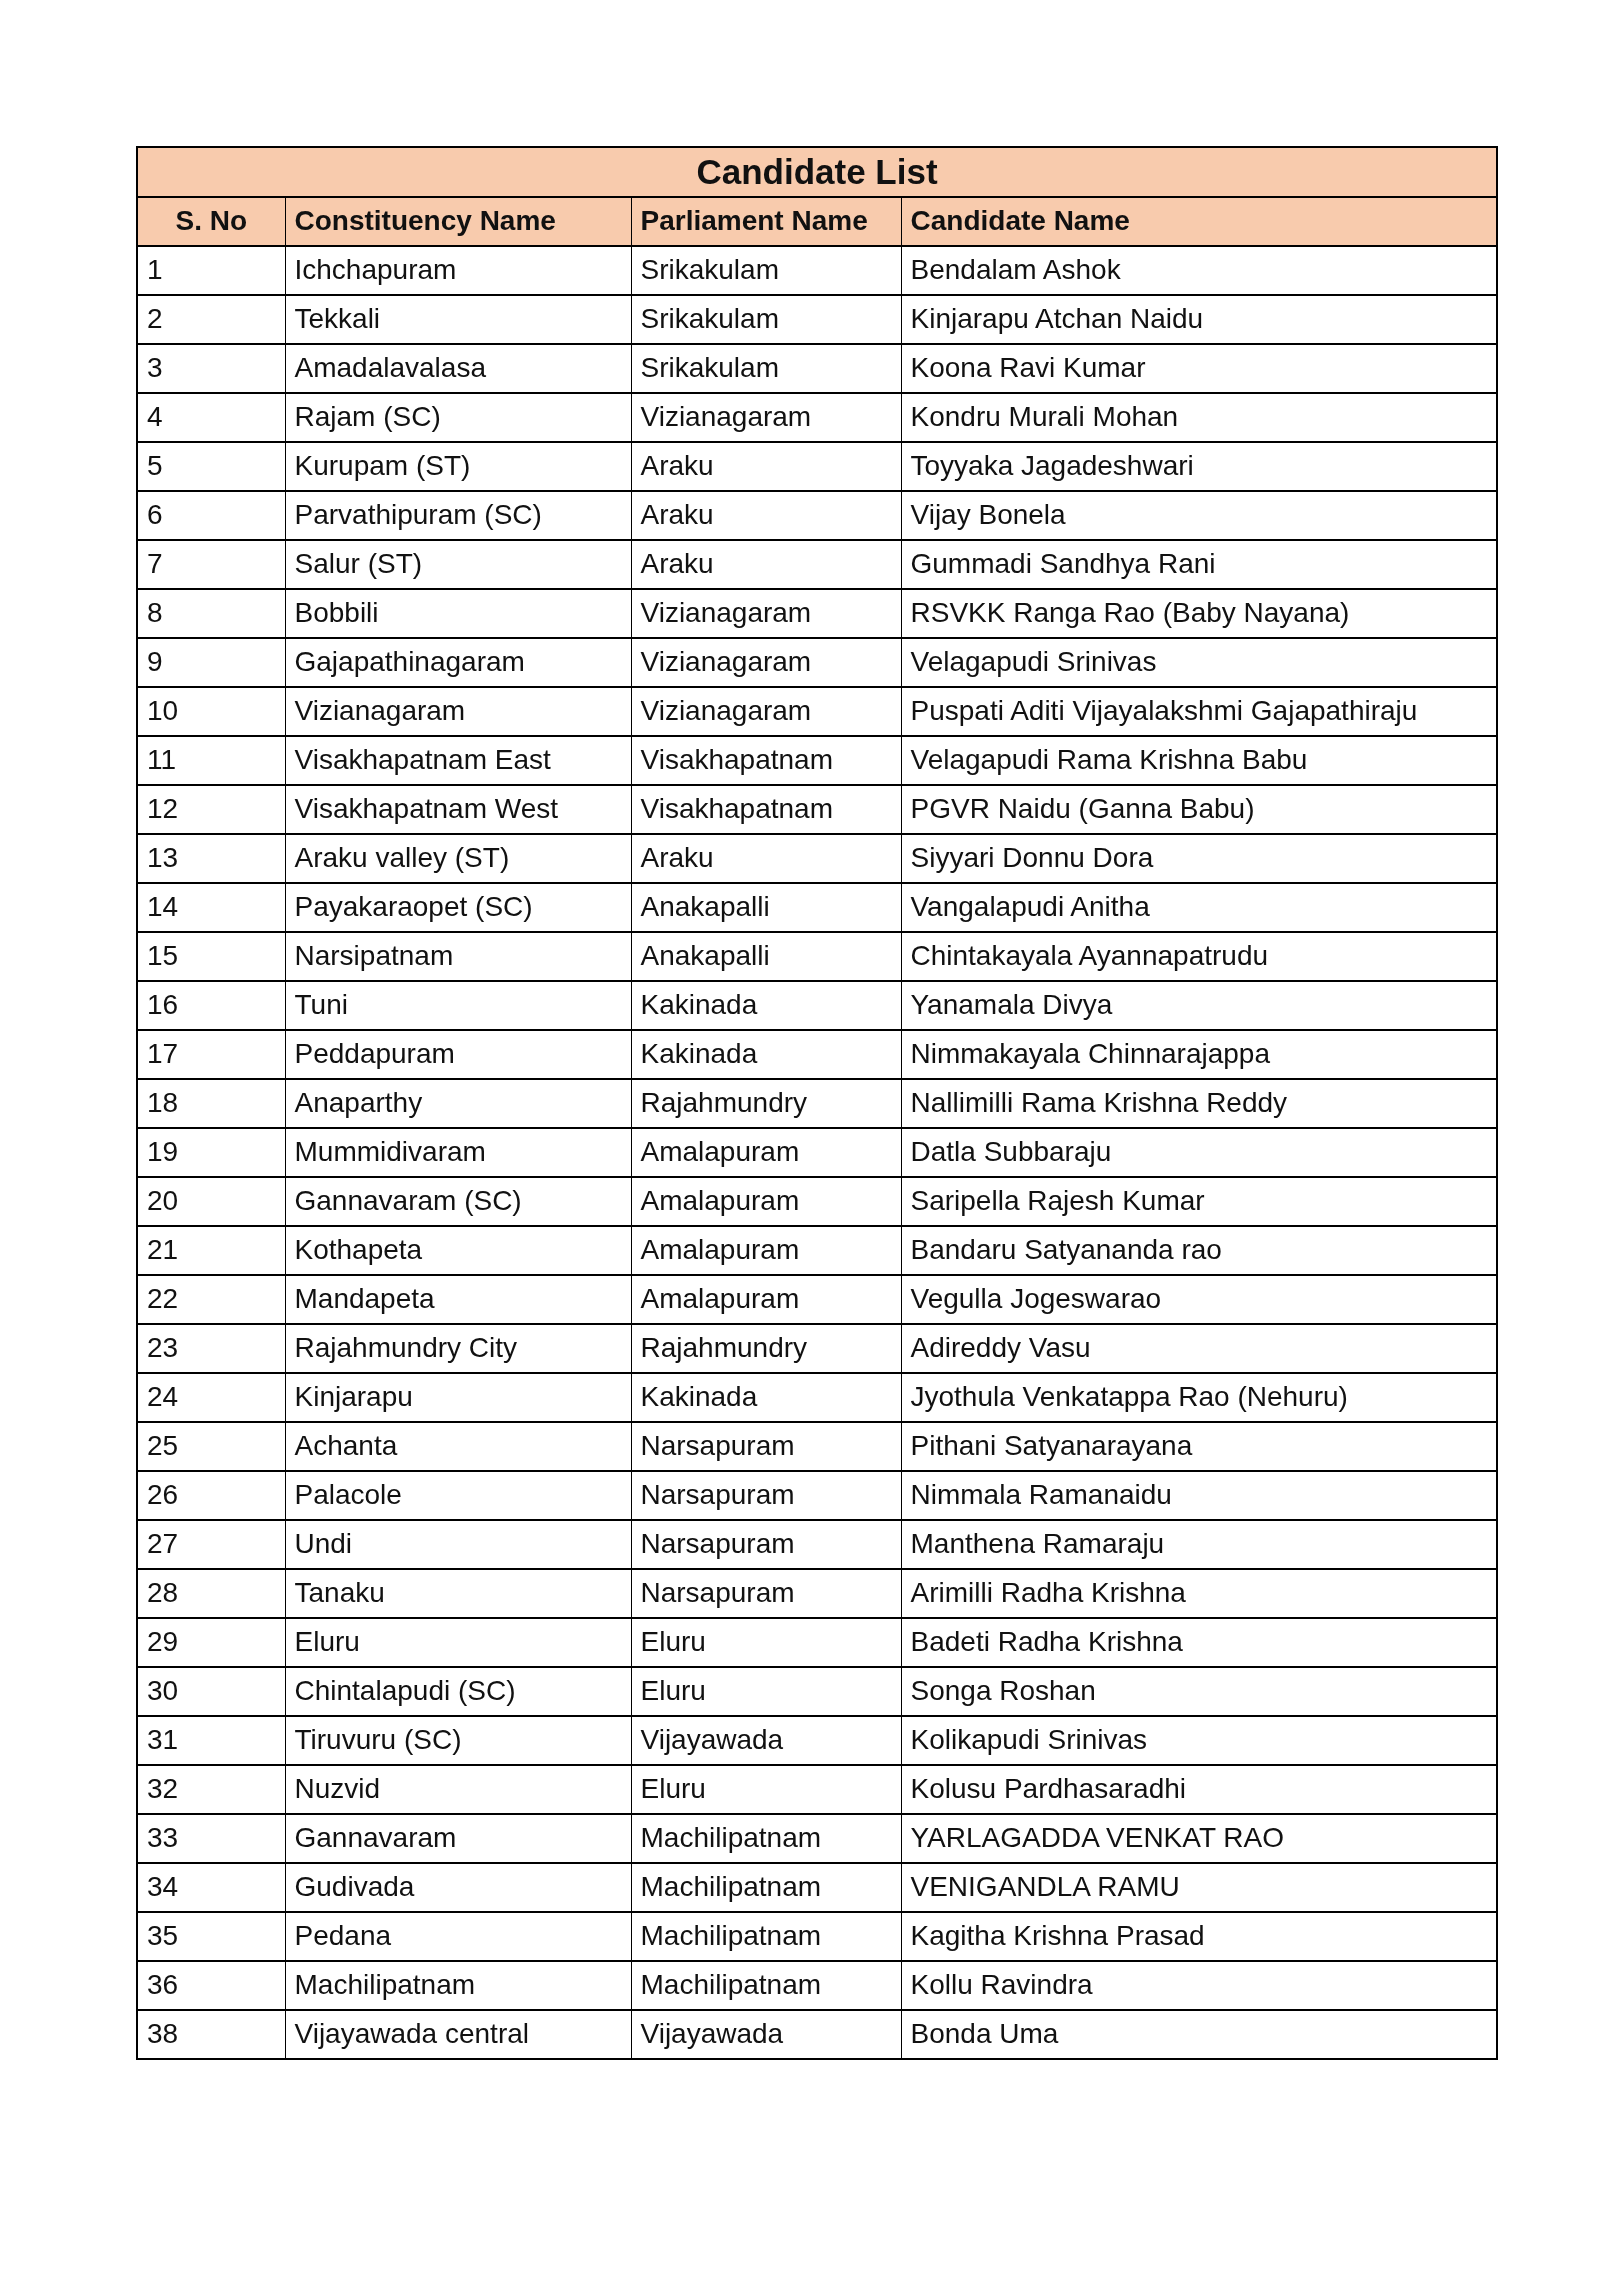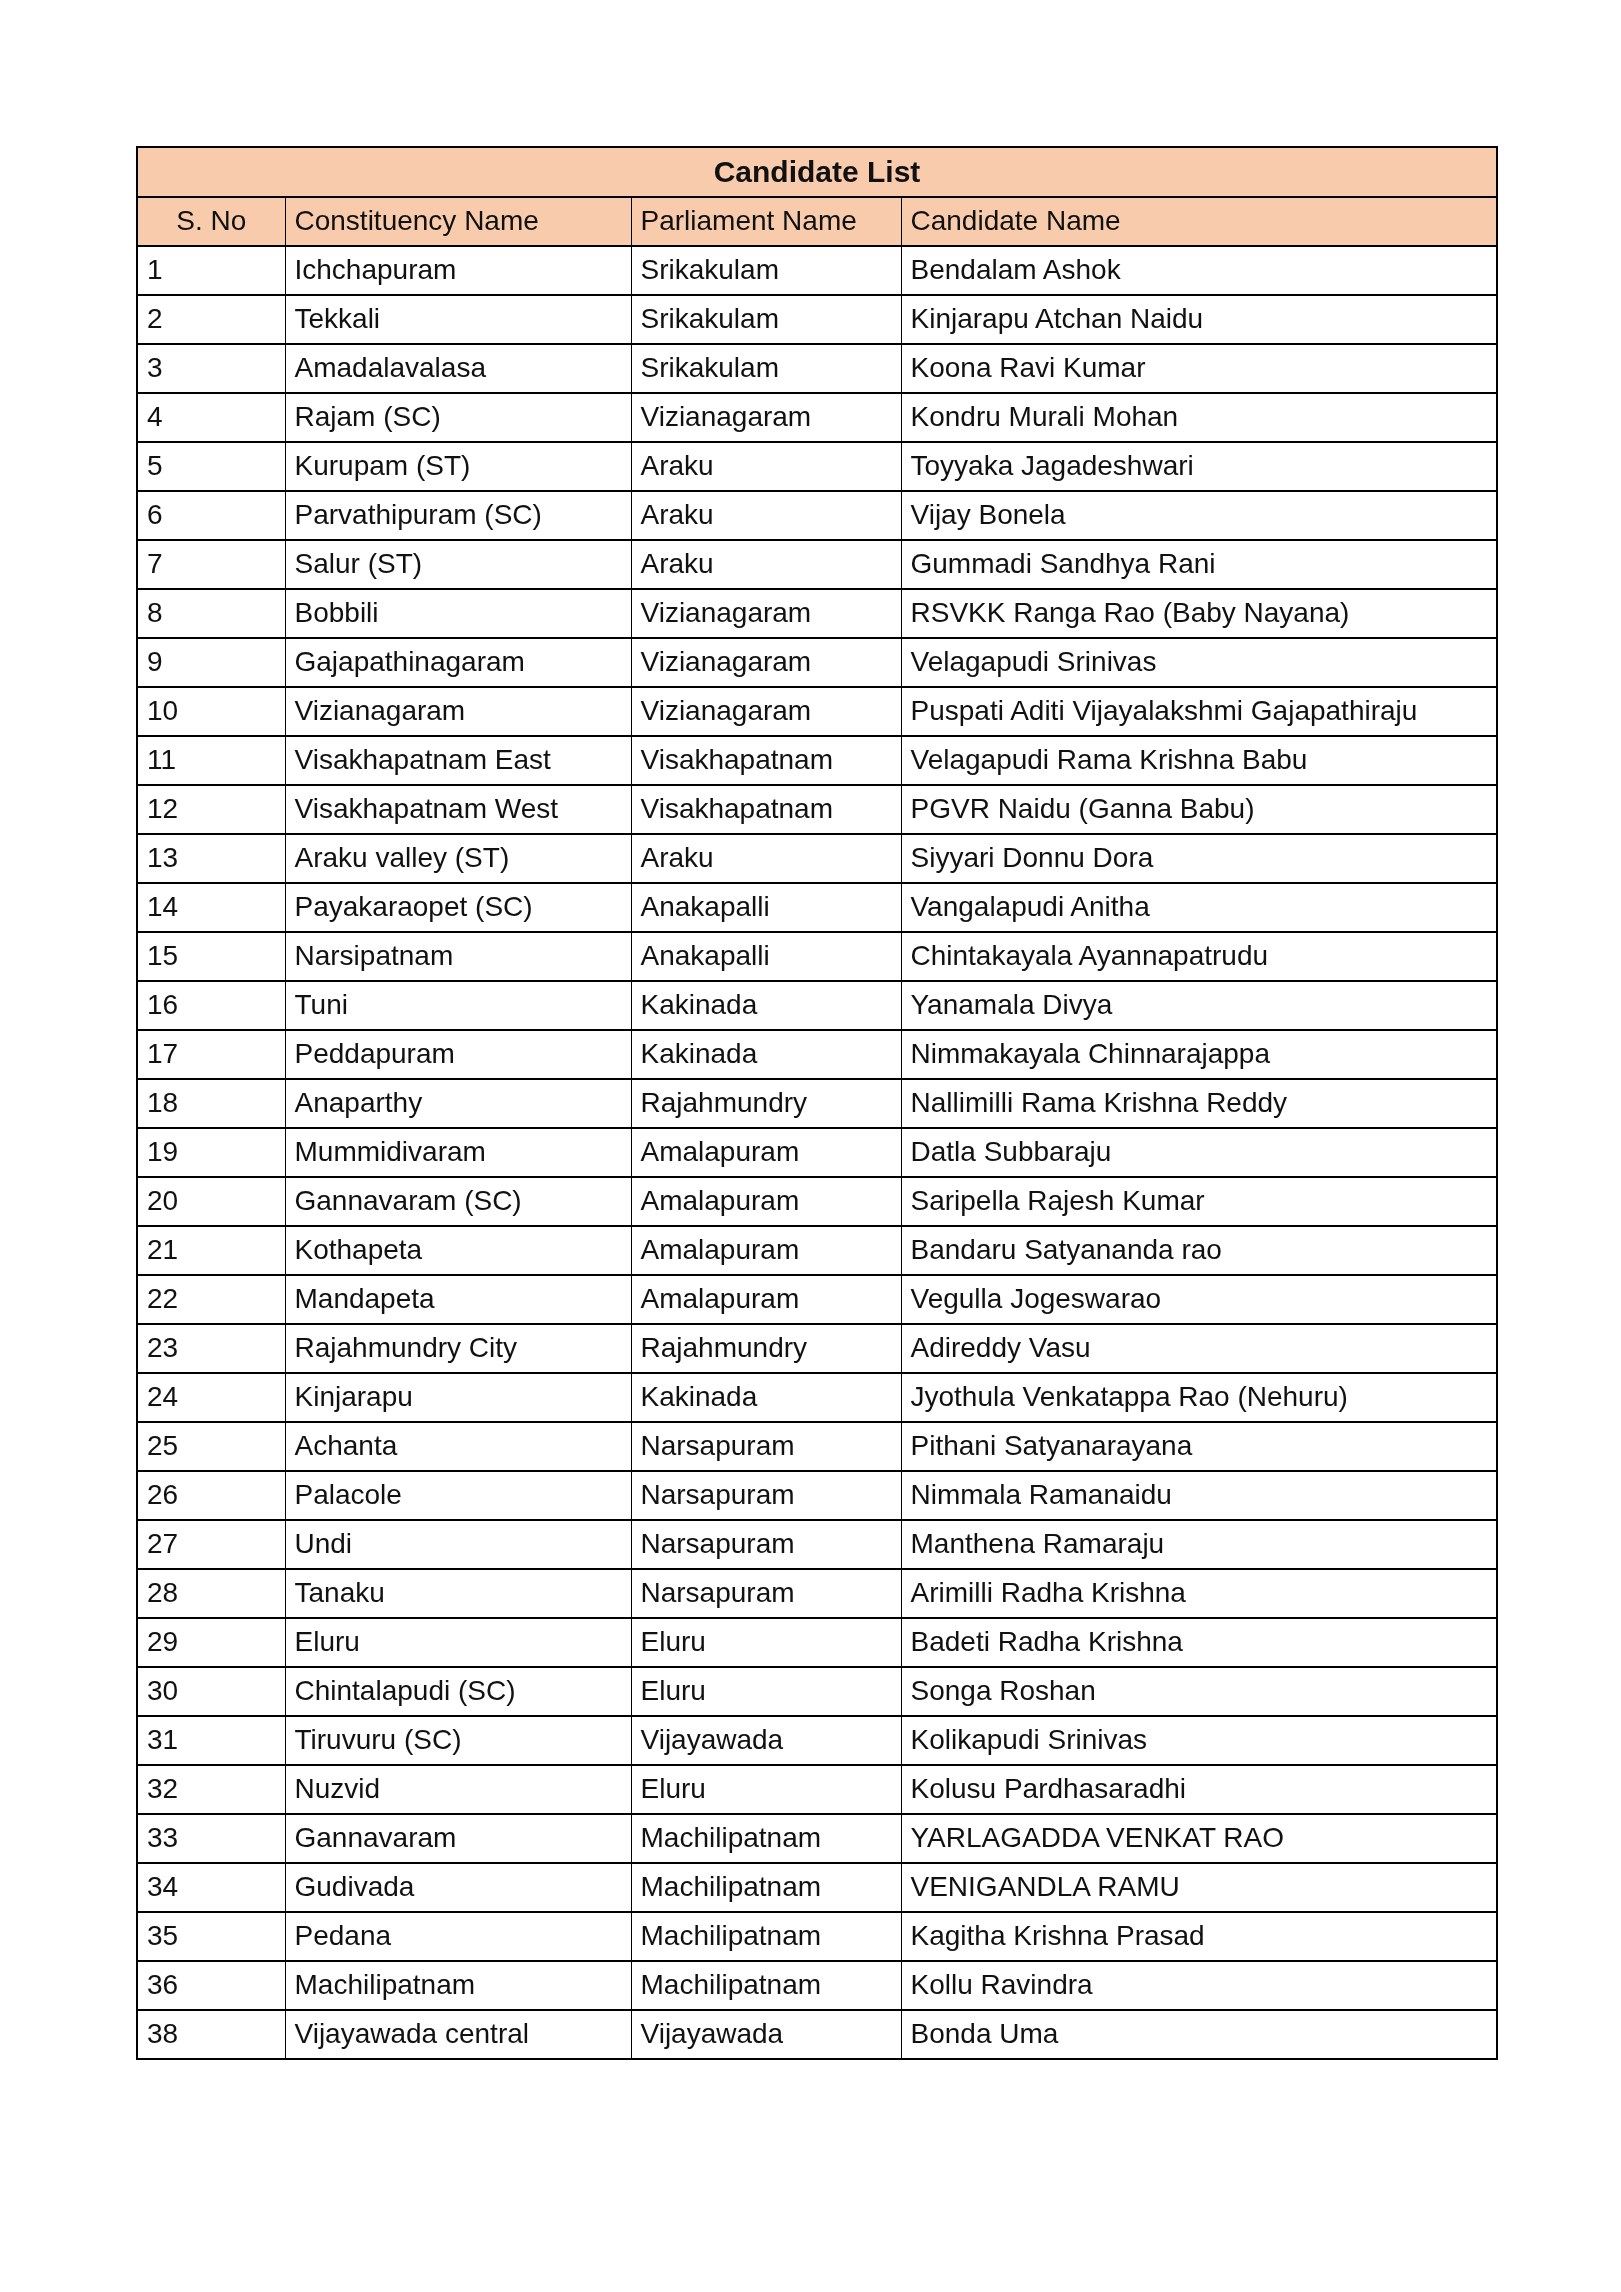--- a/index.html
+++ b/index.html
@@ -46,27 +46,27 @@
     vertical-align: middle;
     text-align: left;
     font-weight: normal;
     white-space: nowrap;
     overflow: hidden;
   }
   tr.title-row td {
     background: var(--header-bg);
     font-weight: bold;
     text-align: center;
-    font-size: 30px;
+    font-size: 35px;
     height: 50px;
     padding: 0;
   }
   tr.header-row th {
     background: var(--header-bg);
-    font-weight: normal;
+    font-weight: bold;
     margin-left: 12px;
   }
   tr.header-row th.col-sno {
     text-align: center;
     padding: 0;
   }
   td.cell-sno {
     text-align: center;
     padding: 0;
   }

